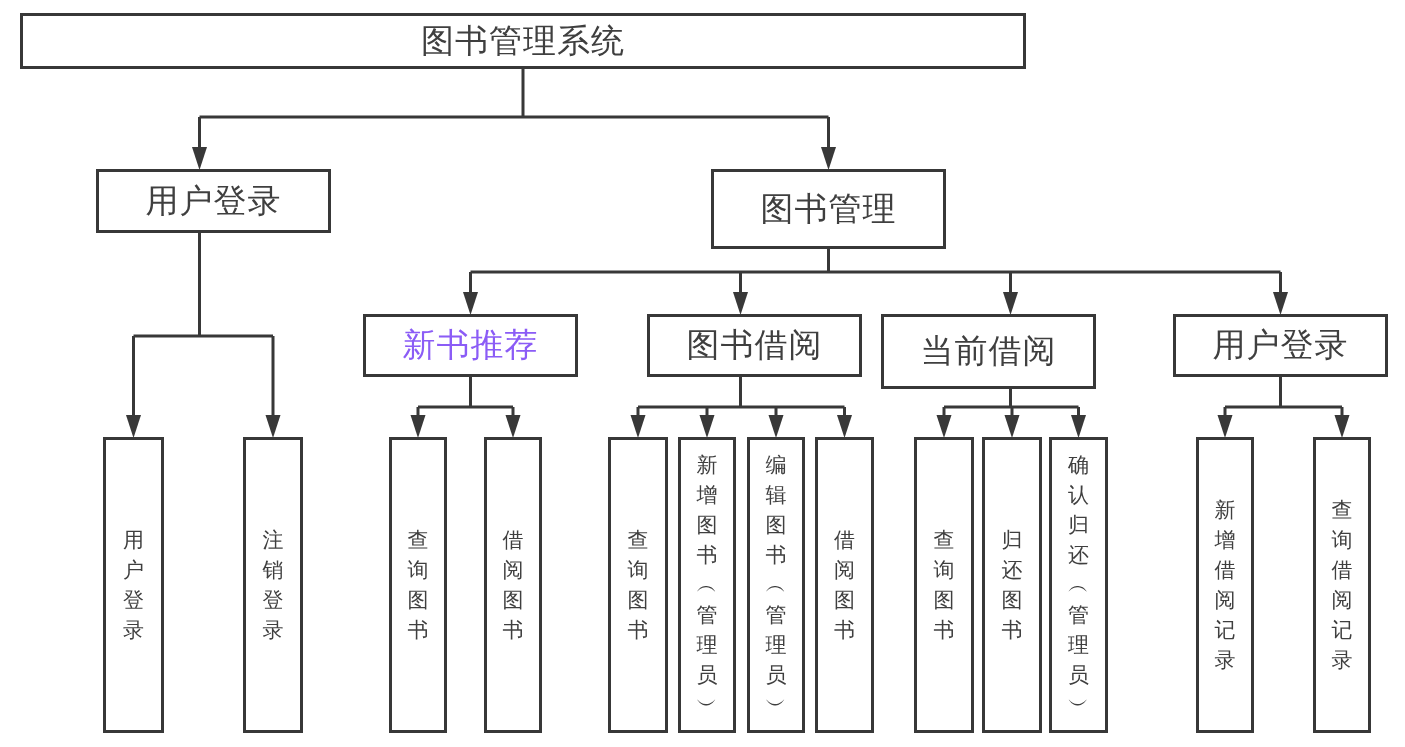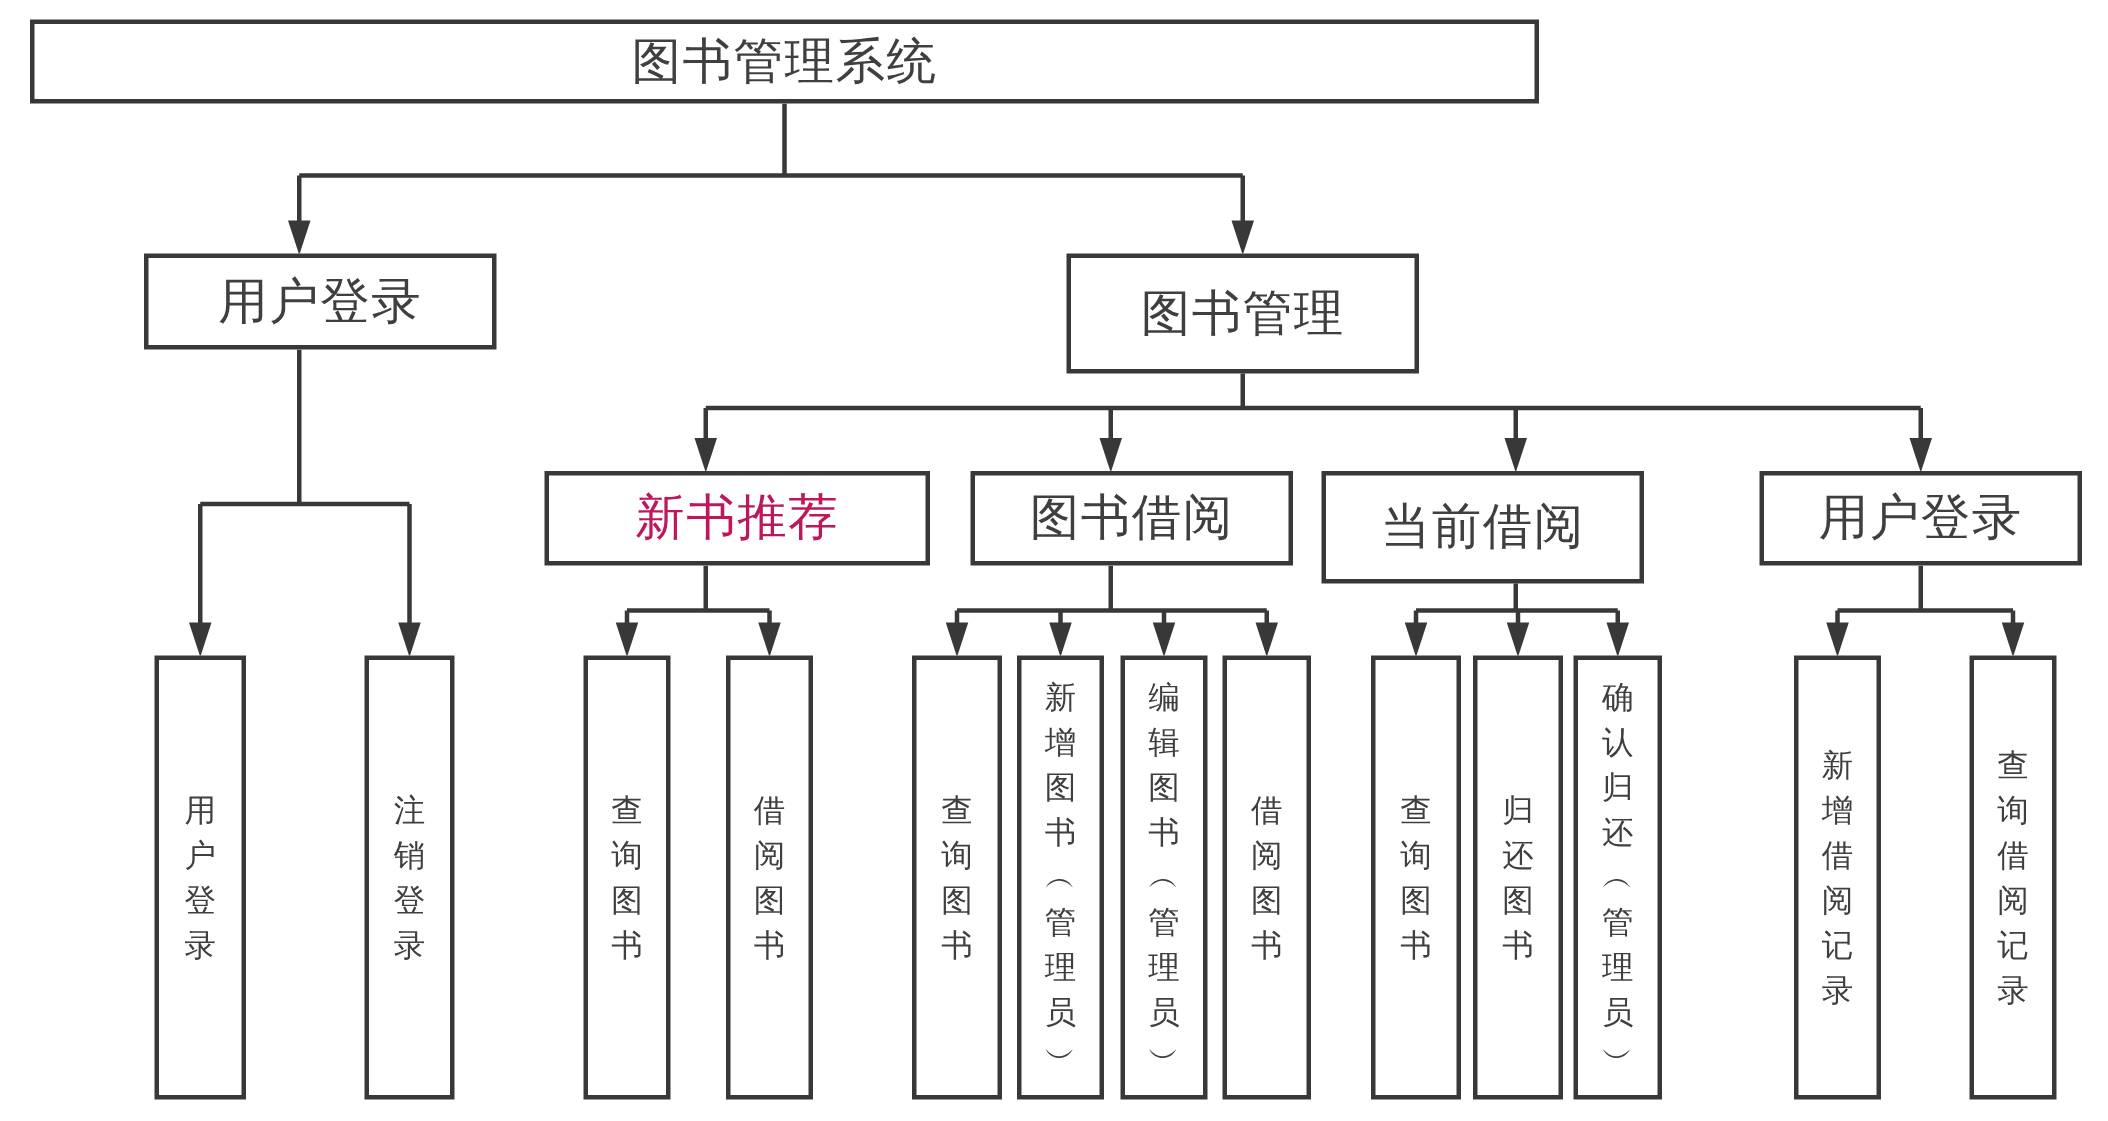--- a/index.html
+++ b/index.html
@@ -100,21 +100,21 @@
         </span>
       </div>
       <div class="node v" style="left: 243px; top: 437px; width: 60px; height: 296px; border-color: rgb(56, 56, 56); color: rgb(63, 63, 63);">
         <span class="label">
           <div class="char">注</div>
           <div class="char">销</div>
           <div class="char">登</div>
           <div class="char">录</div>
         </span>
       </div>
-      <div class="node h" style="left: 363px; top: 314px; width: 257px; height: 63px; border-color: rgb(56, 56, 56); color: #be185d;">
+      <div class="node h" style="left: 363px; top: 314px; width: 215px; height: 63px; border-color: rgb(56, 56, 56); color: #8b5cf6;">
         <span class="label">新书推荐</span>
       </div>
       <div class="node h" style="left: 647px; top: 314px; width: 215px; height: 63px; border-color: rgb(56, 56, 56); color: rgb(63, 63, 63);">
         <span class="label">图书借阅</span>
       </div>
       <div class="node h" style="left: 881px; top: 314px; width: 215px; height: 75px; border-color: rgb(56, 56, 56); color: rgb(63, 63, 63);">
         <span class="label">当前借阅</span>
       </div>
       <div class="node h" style="left: 1173px; top: 314px; width: 215px; height: 63px; border-color: rgb(56, 56, 56); color: rgb(63, 63, 63);">
         <span class="label">用户登录</span>

